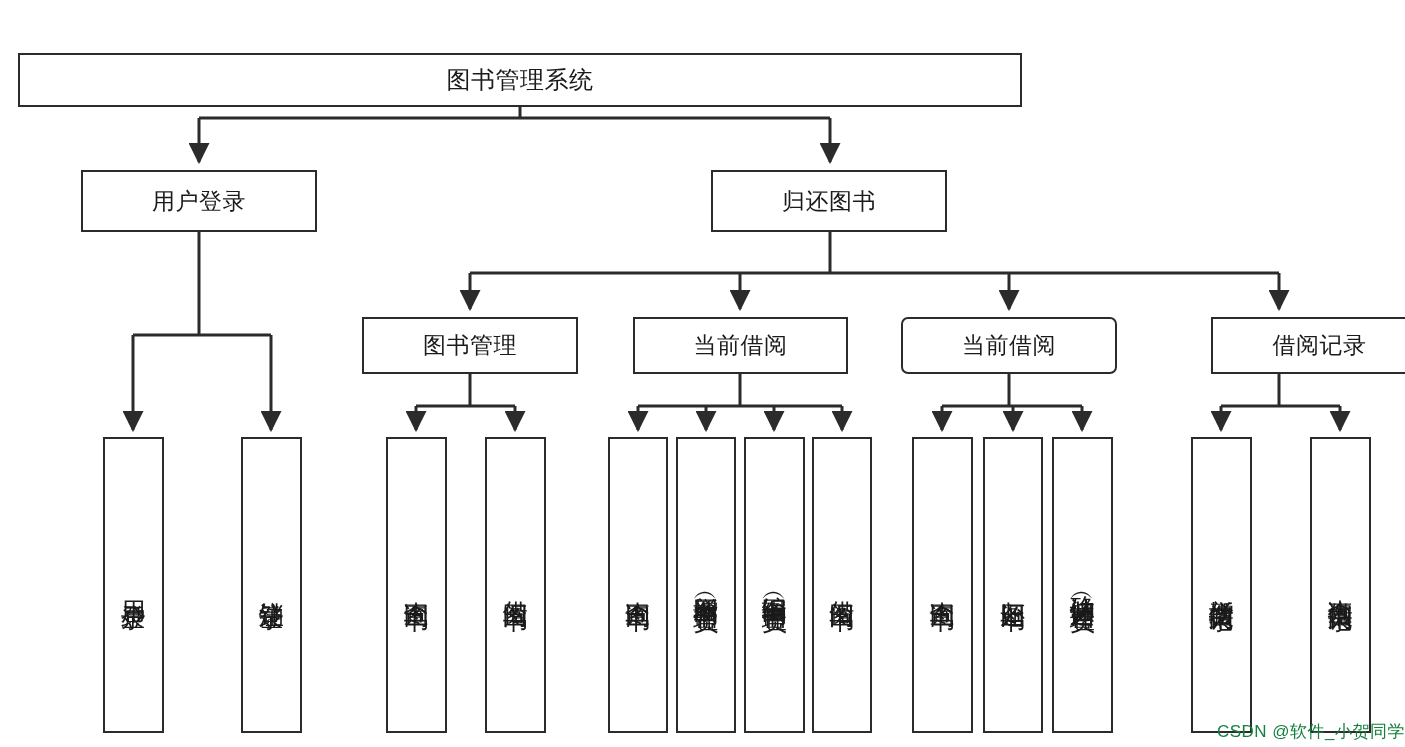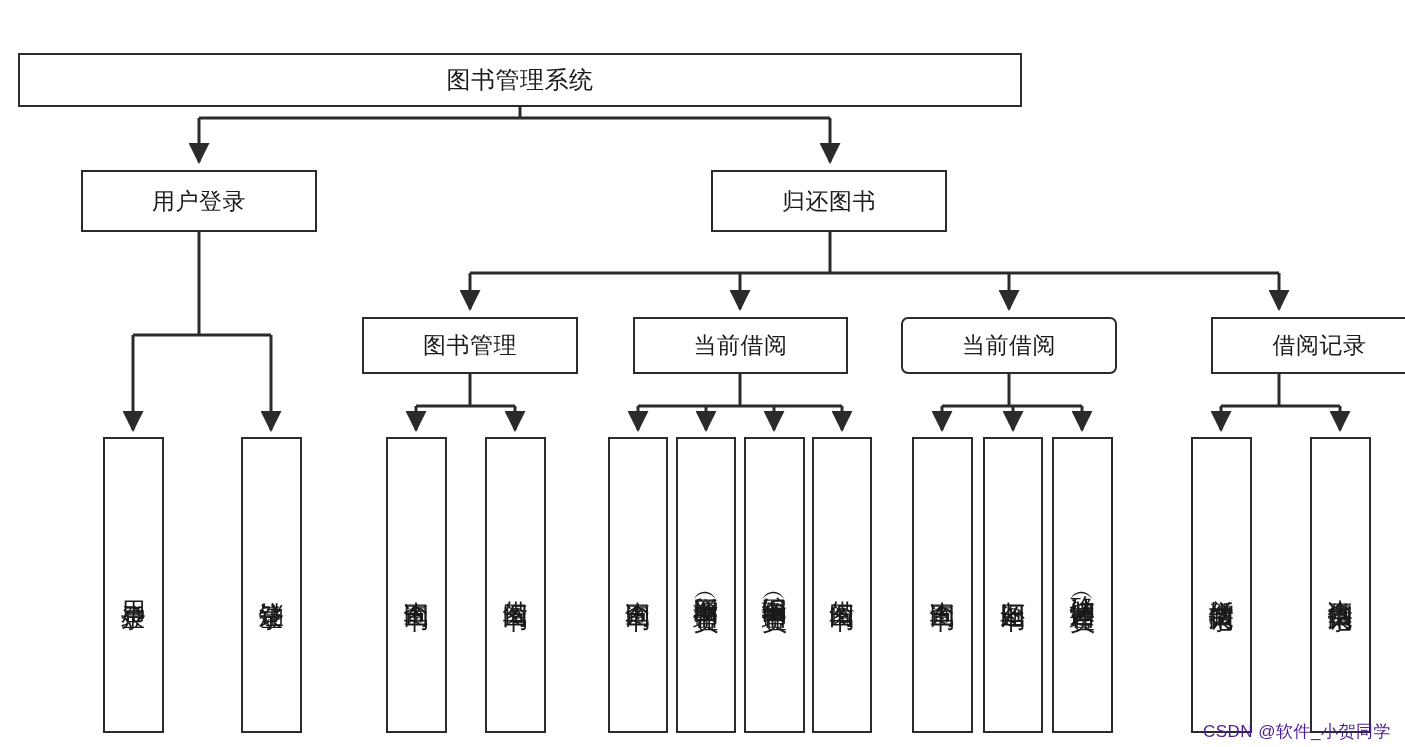--- a/index.html
+++ b/index.html
@@ -56,24 +56,24 @@
   .node.v .lbl {
     writing-mode: vertical-rl;
     text-orientation: upright;
     font-size: 25px;
     line-height: 1.06;
     letter-spacing: 2px;
     white-space: nowrap;
   }
   .watermark {
     position: absolute;
-    right: 14px;
+    right: 0;
     bottom: 4px;
     font-size: 17px;
-    color: #4c1d95;
+    color: #15803d;
     letter-spacing: 0.5px;
     white-space: nowrap;
     user-select: none;
   }
 </style>
 </head>
 <body>
 
 <div id="canvas">
 

